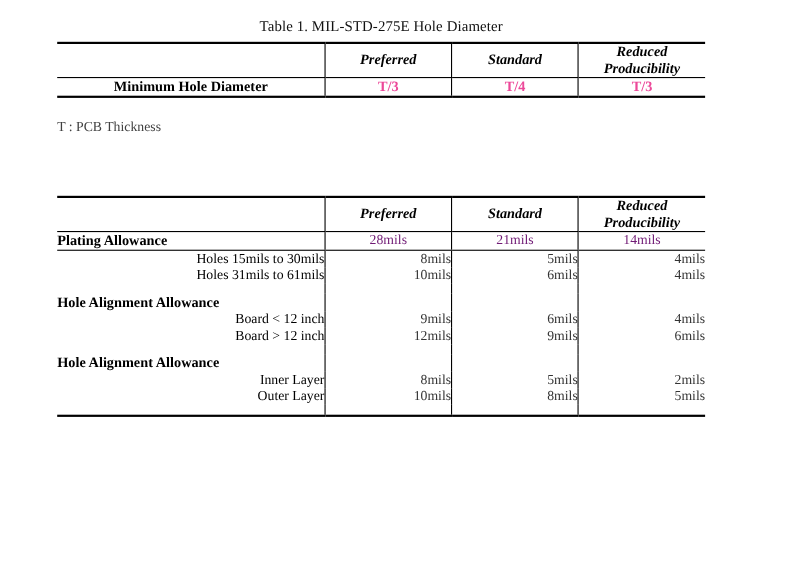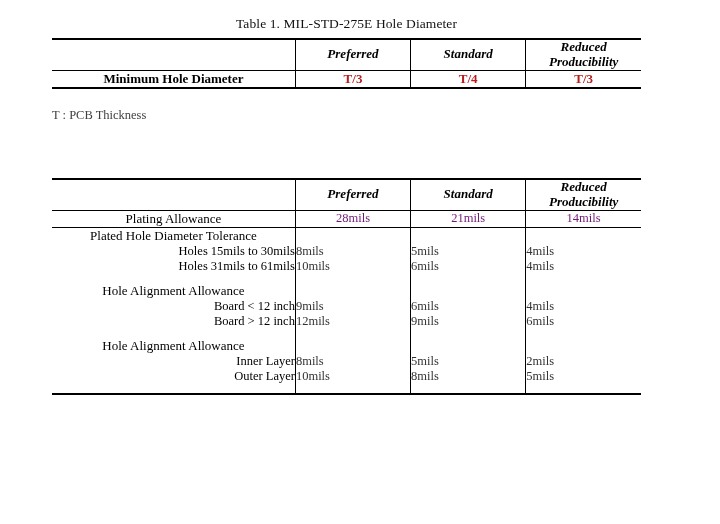--- a/index.html
+++ b/index.html
@@ -80,23 +80,23 @@
   }
 
   .rowlabel-bold {
     font-weight: bold;
     font-size: 13px;
     text-align: center;
     padding: 4px 4px;
   }
 
   .rowlabel-left {
-    font-weight: normal;
-    font-size: 13px;
-    text-align: center;
+    font-weight: bold;
+    font-size: 13px;
+    text-align: left;
     padding: 3px 4px 3px 20px;
   }
 
   .rowlabel-indent {
     font-weight: normal;
     font-size: 12.5px;
     text-align: right;
     padding: 1px 4px 1px 52px;
   }
 
@@ -104,26 +104,26 @@
     text-align: center;
     font-size: 12.5px;
     padding: 3px 4px;
     color: #701a75;
   }
 
   .val-red {
     text-align: center;
     font-size: 13px;
     padding: 4px 4px;
-    color: #b91c1c;
+    color: #ec4899;
     font-weight: bold;
   }
 
   .val-plain {
-    text-align: left;
+    text-align: right;
     font-size: 12.5px;
     padding: 1px 4px;
     color: #333;
   }
 
   .spacer-row td {
     height: 9px;
   }
 
   .note {
@@ -204,26 +204,20 @@
         </tr>
 
         <tr class="rule-thin">
           <td class="rowlabel-left">Plating Allowance</td>
           <td class="val vline">28mils</td>
           <td class="val vline">21mils</td>
           <td class="val vline">14mils</td>
         </tr>
 
         <tr>
-          <td class="rowlabel-left">Plated Hole Diameter Tolerance</td>
-          <td class="val-plain vline"></td>
-          <td class="val-plain vline"></td>
-          <td class="val-plain vline"></td>
-        </tr>
-        <tr>
           <td class="rowlabel-indent">Holes 15mils to 30mils</td>
           <td class="val-plain vline">8mils</td>
           <td class="val-plain vline">5mils</td>
           <td class="val-plain vline">4mils</td>
         </tr>
         <tr>
           <td class="rowlabel-indent">Holes 31mils to 61mils</td>
           <td class="val-plain vline">10mils</td>
           <td class="val-plain vline">6mils</td>
           <td class="val-plain vline">4mils</td>

